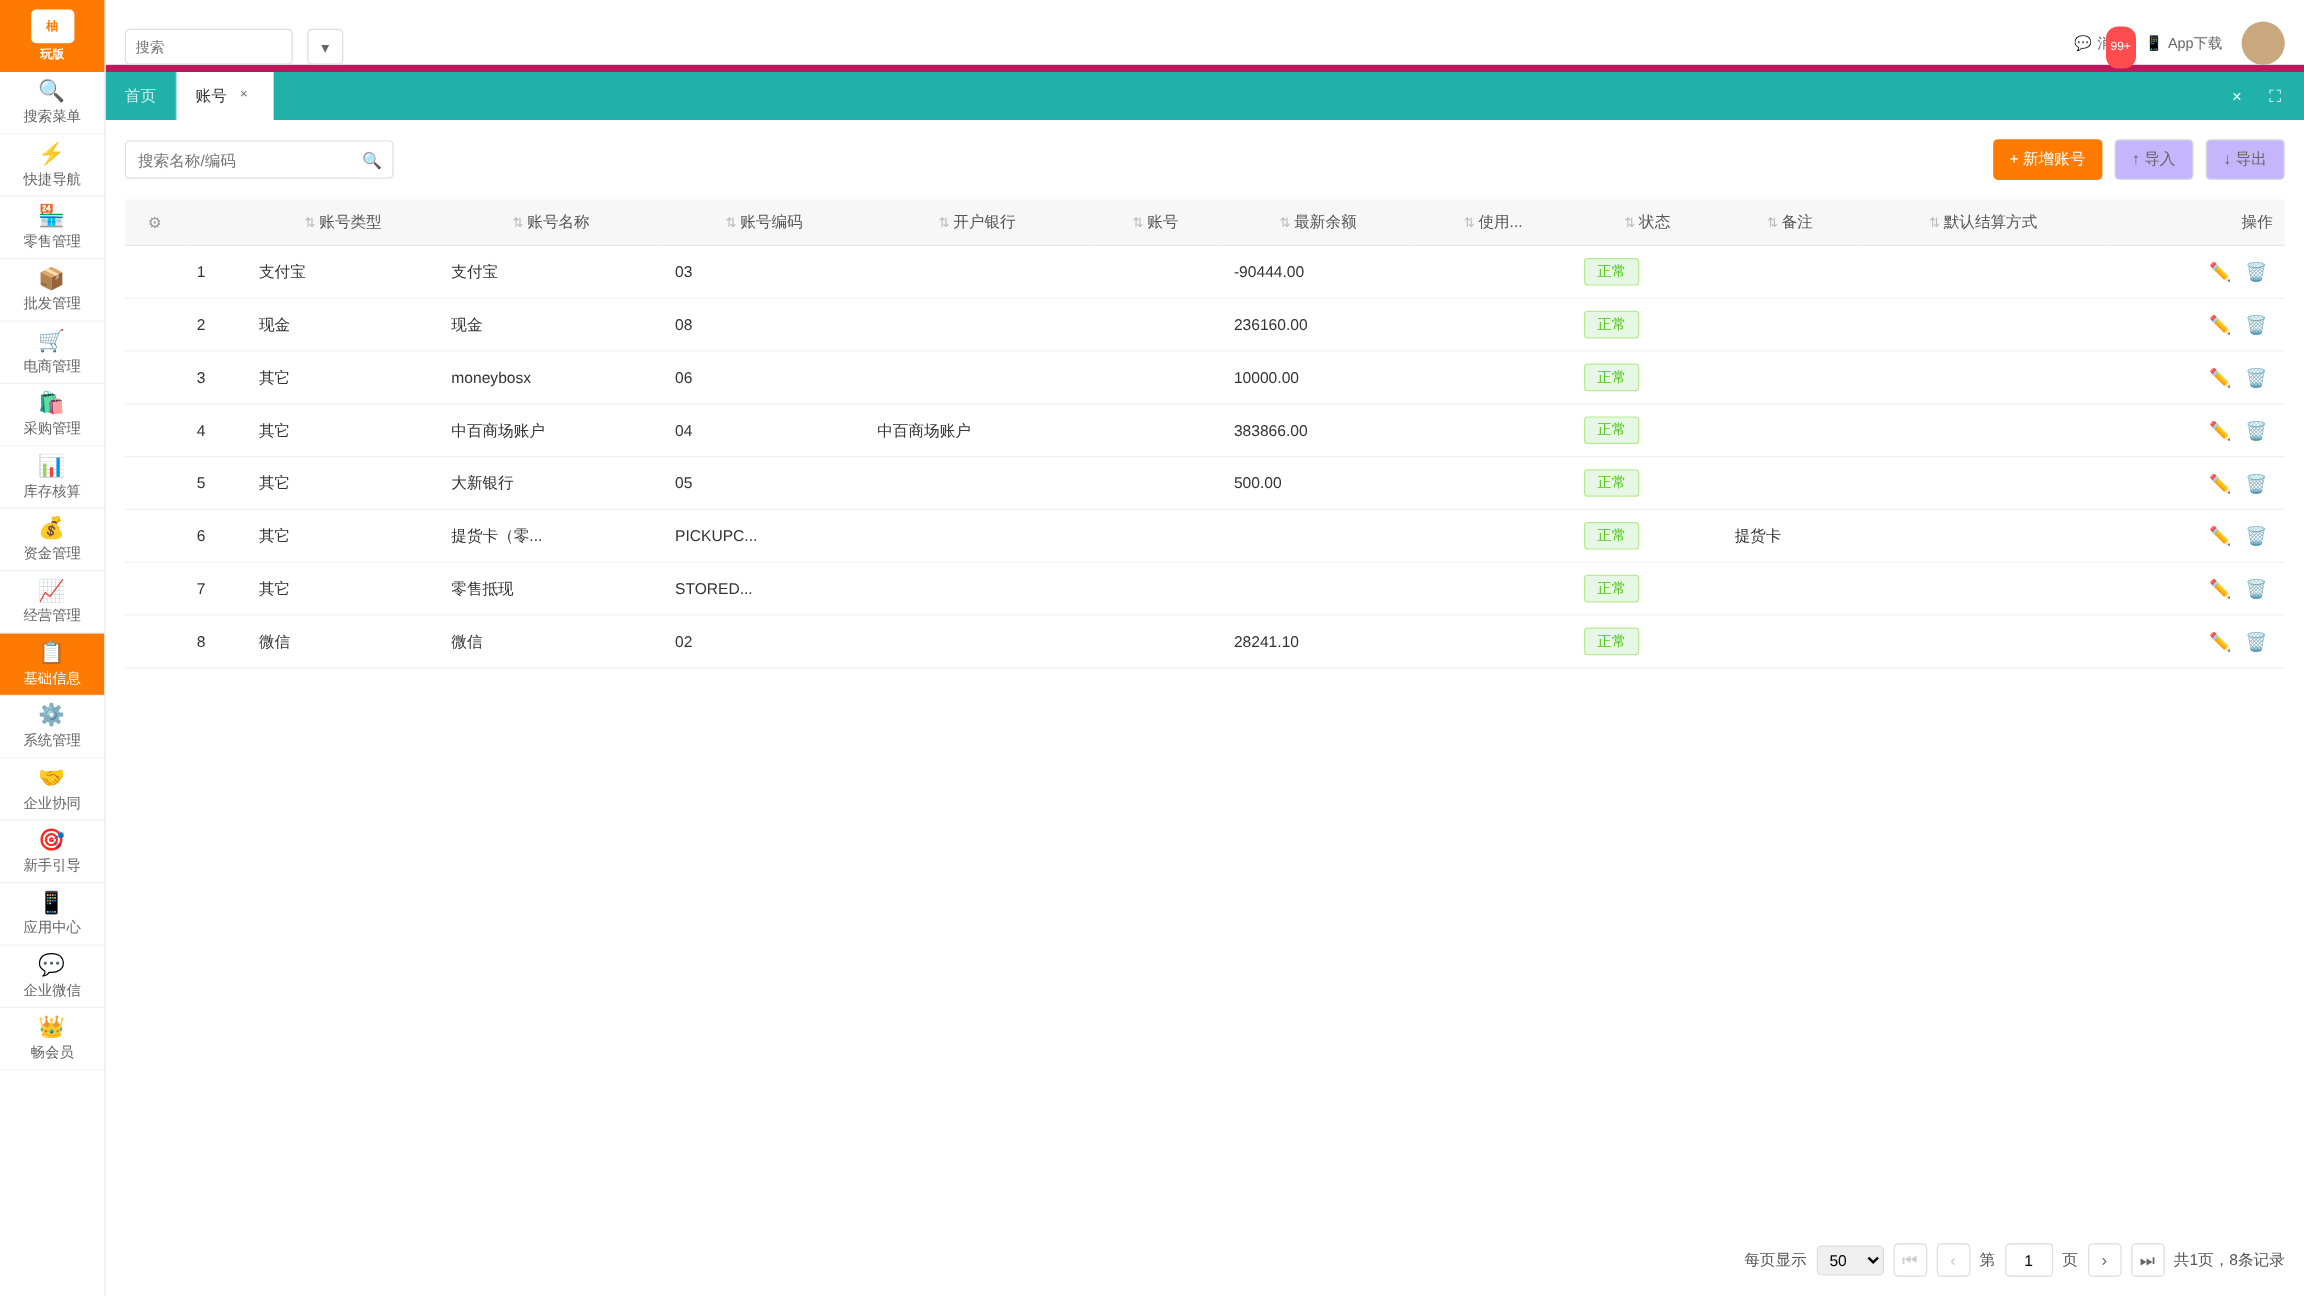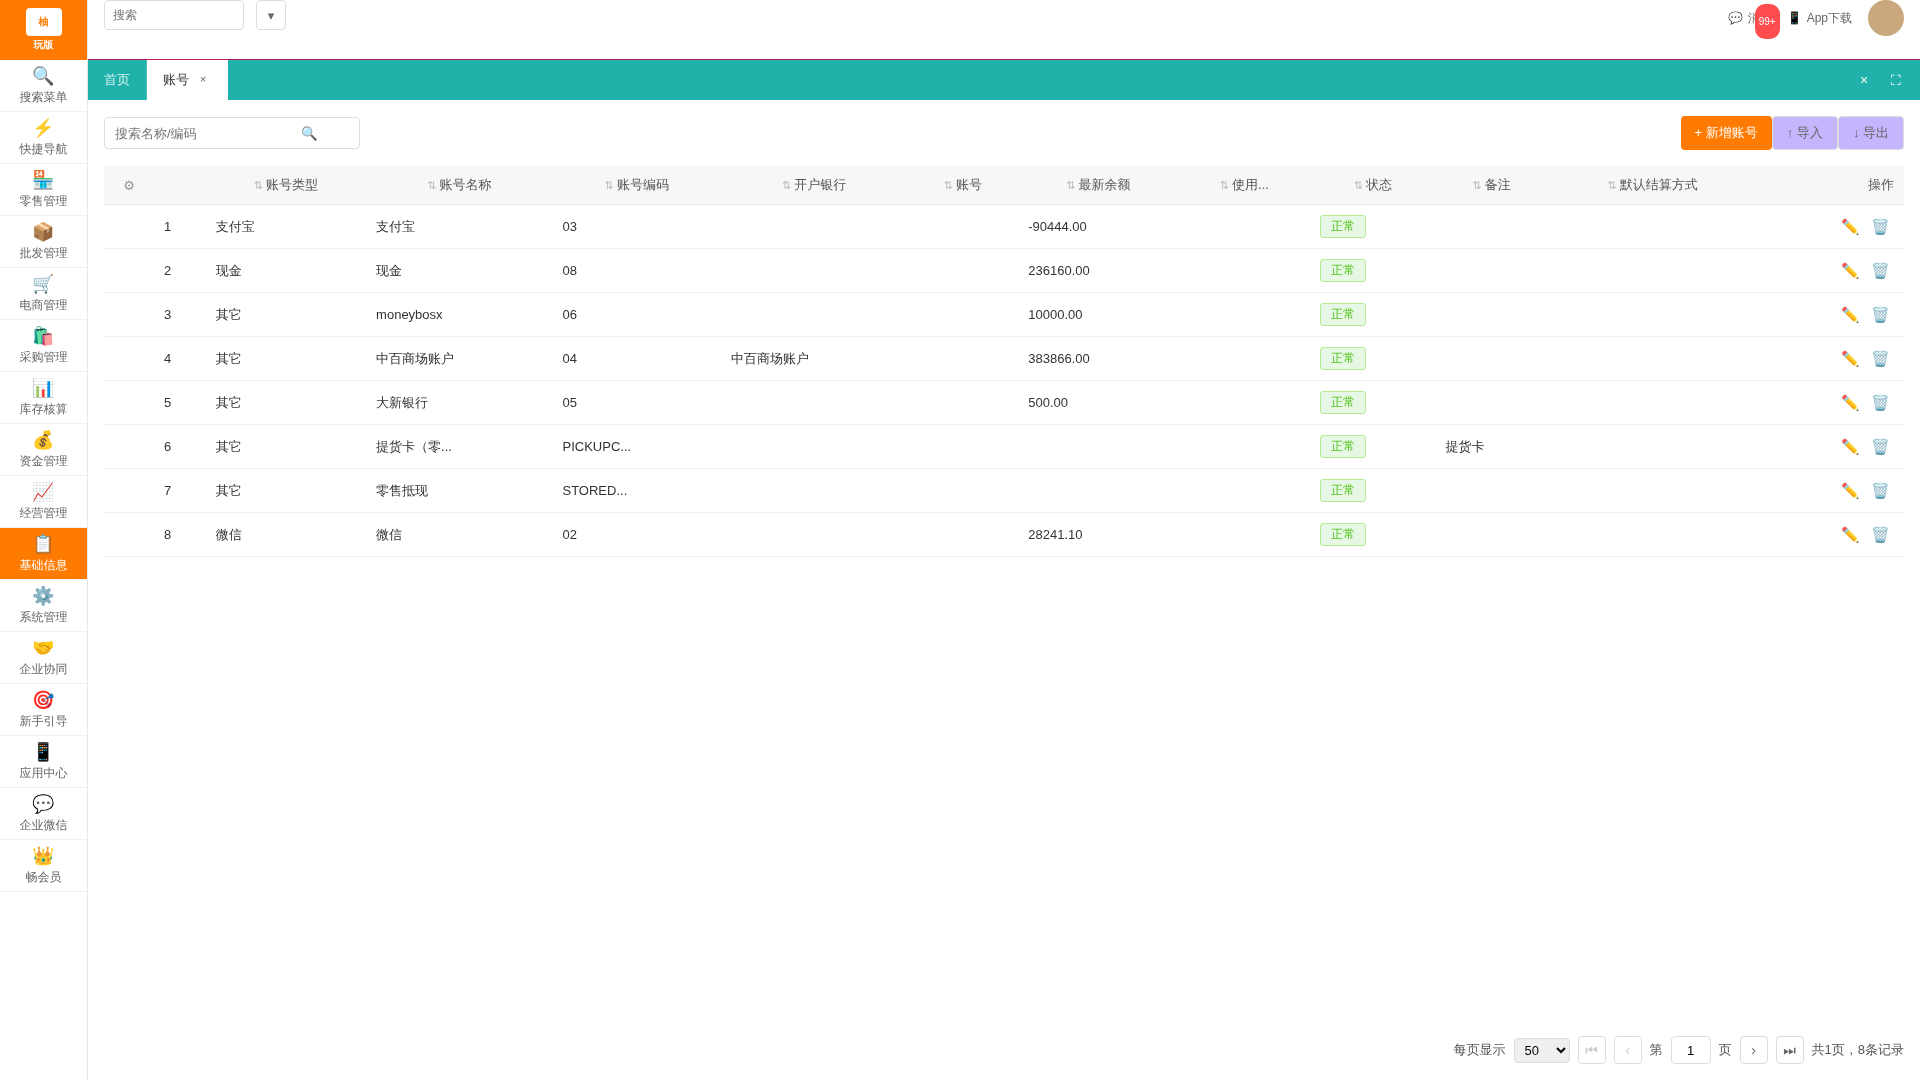--- a/index.html
+++ b/index.html
@@ -61,24 +61,24 @@
       display: flex;
       flex-direction: column;
       overflow: hidden;
     }
 
     
     .top-header {
       height: 60px;
       background: #fff;
       display: flex;
-      align-items: flex-start;
+      align-items: flex-end;
       justify-content: space-between;
       padding: 0 16px;
-      border-bottom: 1px solid #be185d;
+      border-bottom: 6px solid #be185d;
       flex-shrink: 0;
     }
     .top-header-left { display: flex; align-items: center; gap: 12px; }
     .search-box {
       width: 140px;
       height: 30px;
       border: 1px solid #ddd;
       border-radius: 4px;
       padding: 0 8px;
       font-size: 12px;
@@ -179,33 +179,33 @@
       align-items: center;
       justify-content: space-between;
       margin-bottom: 16px;
     }
     .search-input-wrap {
       display: flex;
       align-items: center;
       border: 1px solid #ddd;
       border-radius: 4px;
       overflow: hidden;
-      width: 256px;
+      width: 224px;
     }
     .search-input-wrap input {
       border: none; outline: none;
       padding: 6px 10px; font-size: 13px;
       width: 190px;
     }
     .search-btn {
       width: 30px; height: 30px;
       display: flex; align-items: center; justify-content: center;
       background: #fff; border: none; cursor: pointer; color: #aaa;
     }
-    .toolbar-right { display: flex; }
+    .toolbar-right { display: flex; gap: 10px; }
     .btn-add {
       background: #ff7a00; color: #fff; border: none;
       padding: 7px 14px; border-radius: 4px; cursor: pointer;
       font-size: 13px; display: flex; align-items: center; gap: 4px;
     }
     .btn-outline {
       background: #c4b5fd; color: #666; border: 1px solid #ddd;
       padding: 7px 14px; border-radius: 4px; cursor: pointer;
       font-size: 13px; display: flex; align-items: center; gap: 4px;
     }

